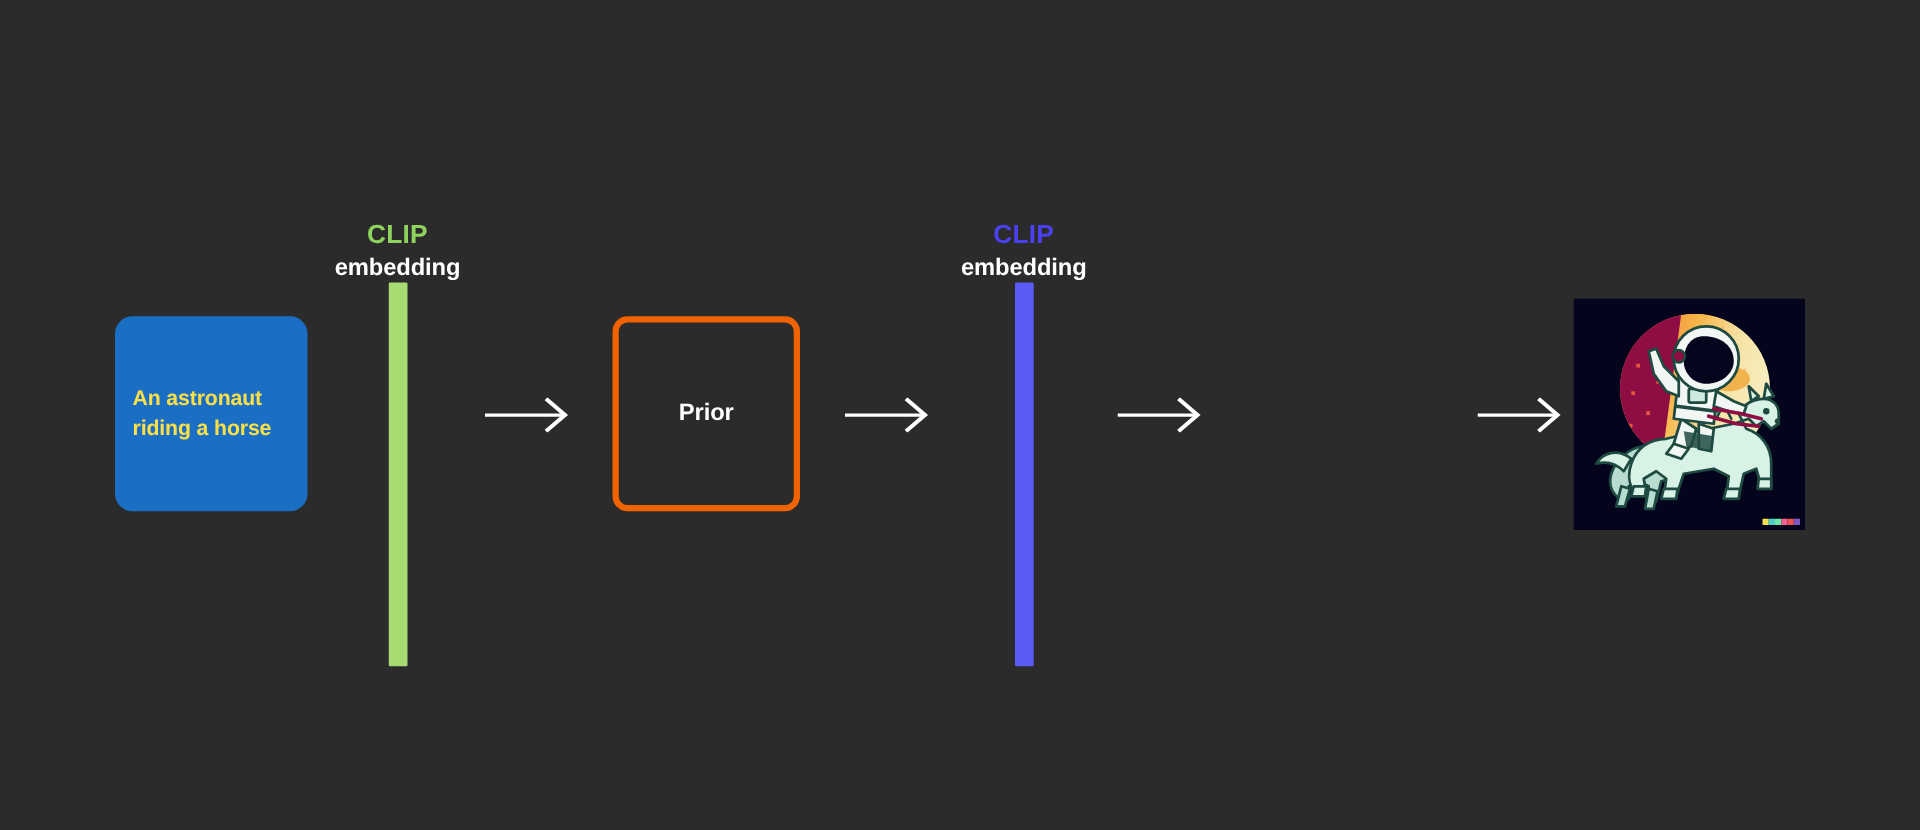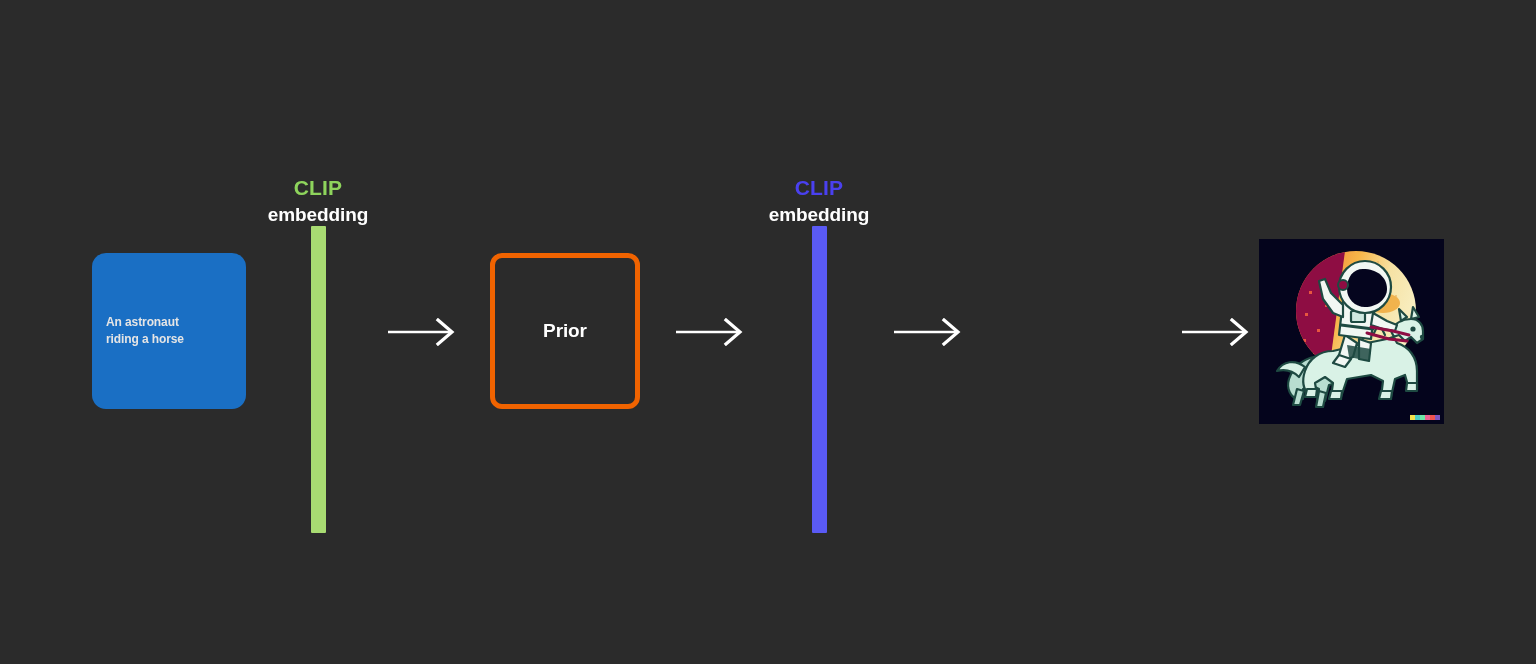--- a/index.html
+++ b/index.html
@@ -27,22 +27,22 @@
     height: 156px;
     background: #1a6fc4;
     border-radius: 14px;
     display: flex;
     align-items: center;
     justify-content: flex-start;
     box-sizing: border-box;
     padding: 0 14px;
   }
   .prompt-text {
-    color: #e5e5e5;
-    font-size: 12px;
+    color: #fde047;
+    font-size: 17px;
     font-weight: bold;
     line-height: 1.42;
     letter-spacing: -0.1px;
     white-space: pre-line;
   }
 
   
   .emb-label {
     position: absolute;
     text-align: center;

